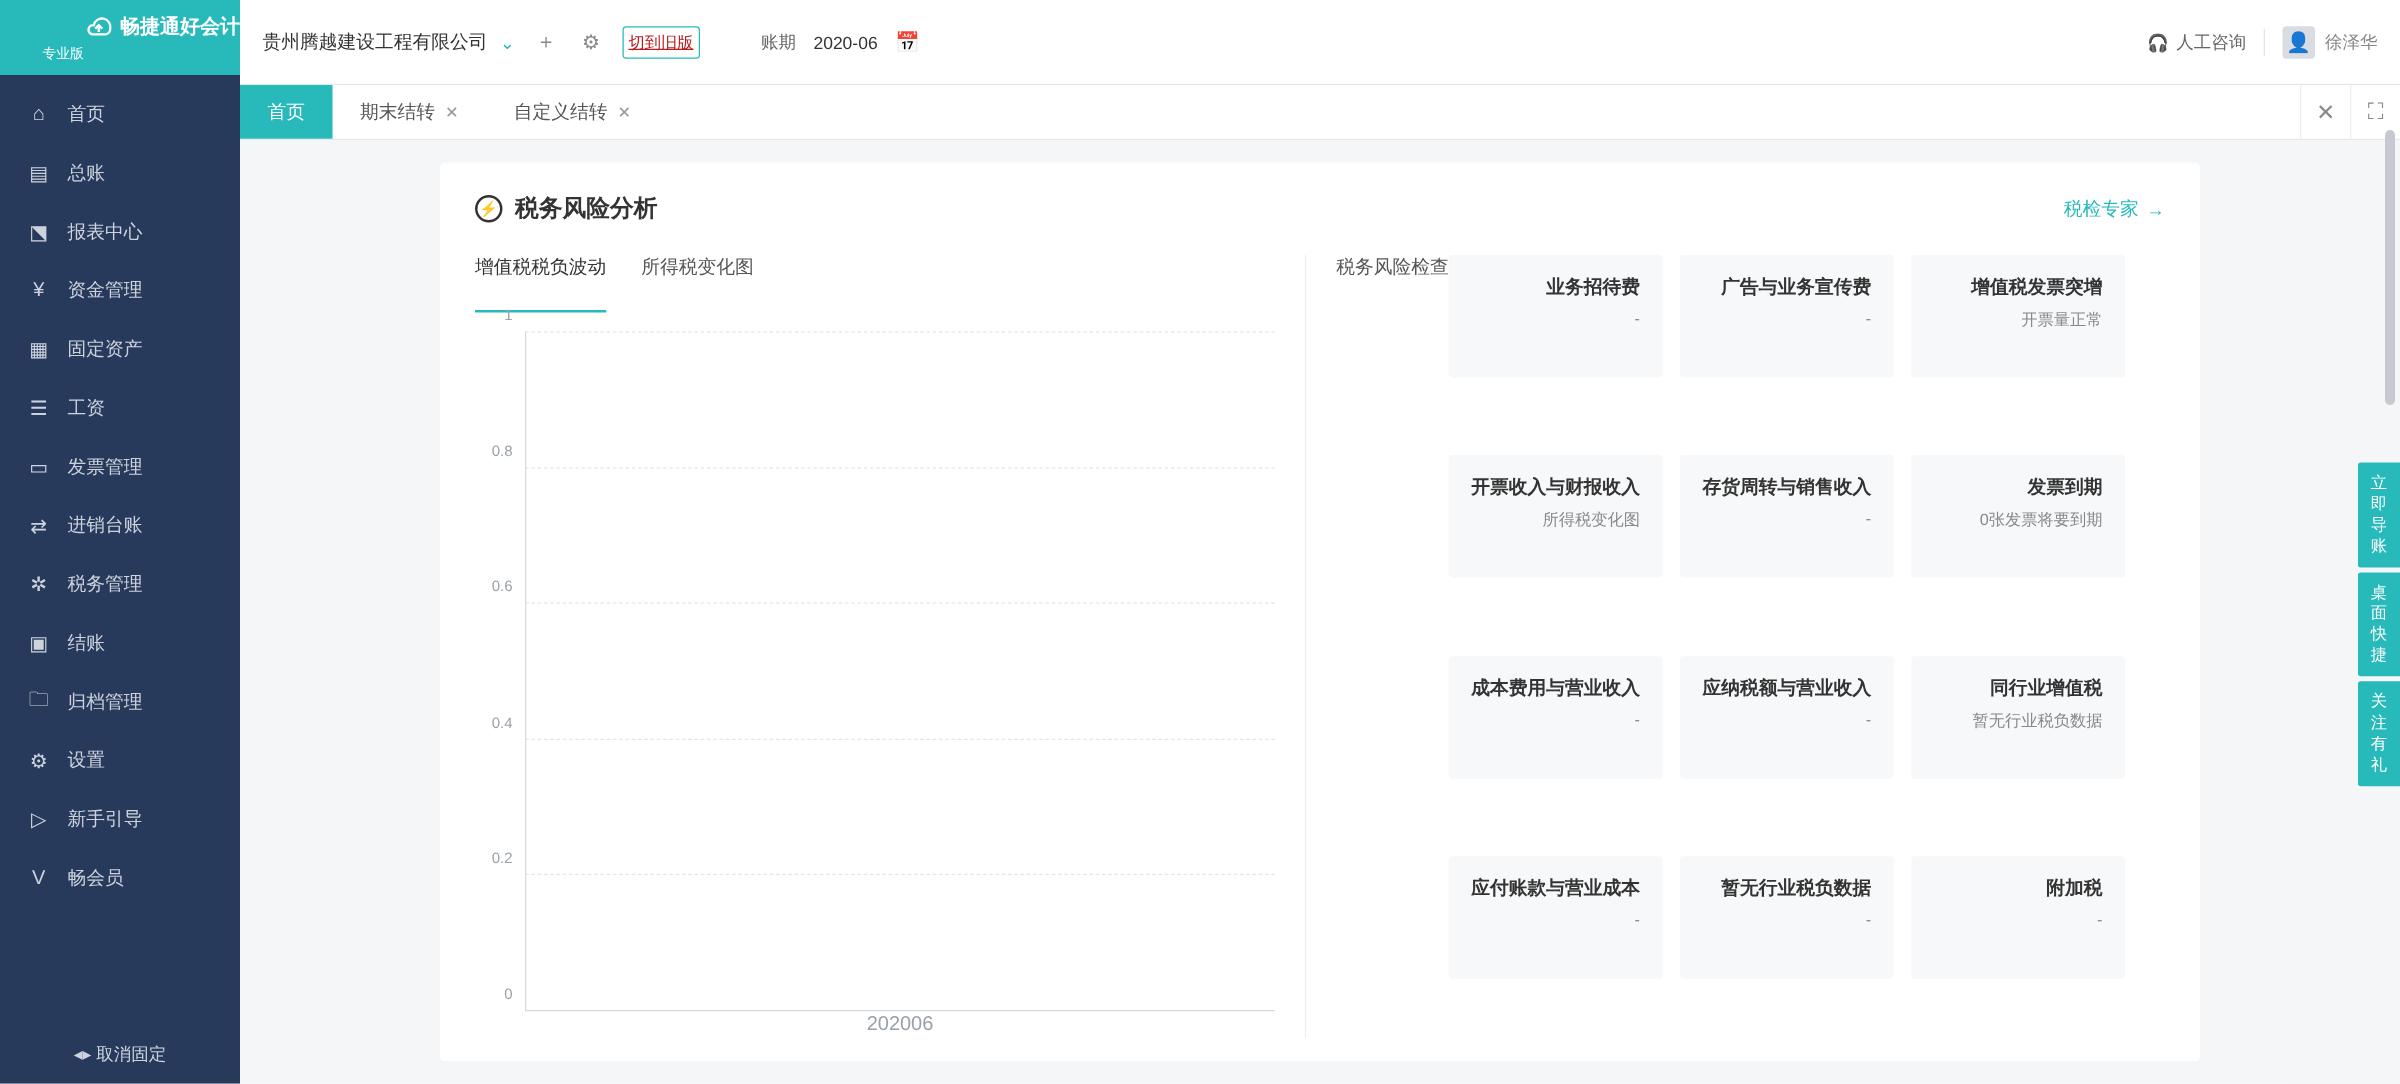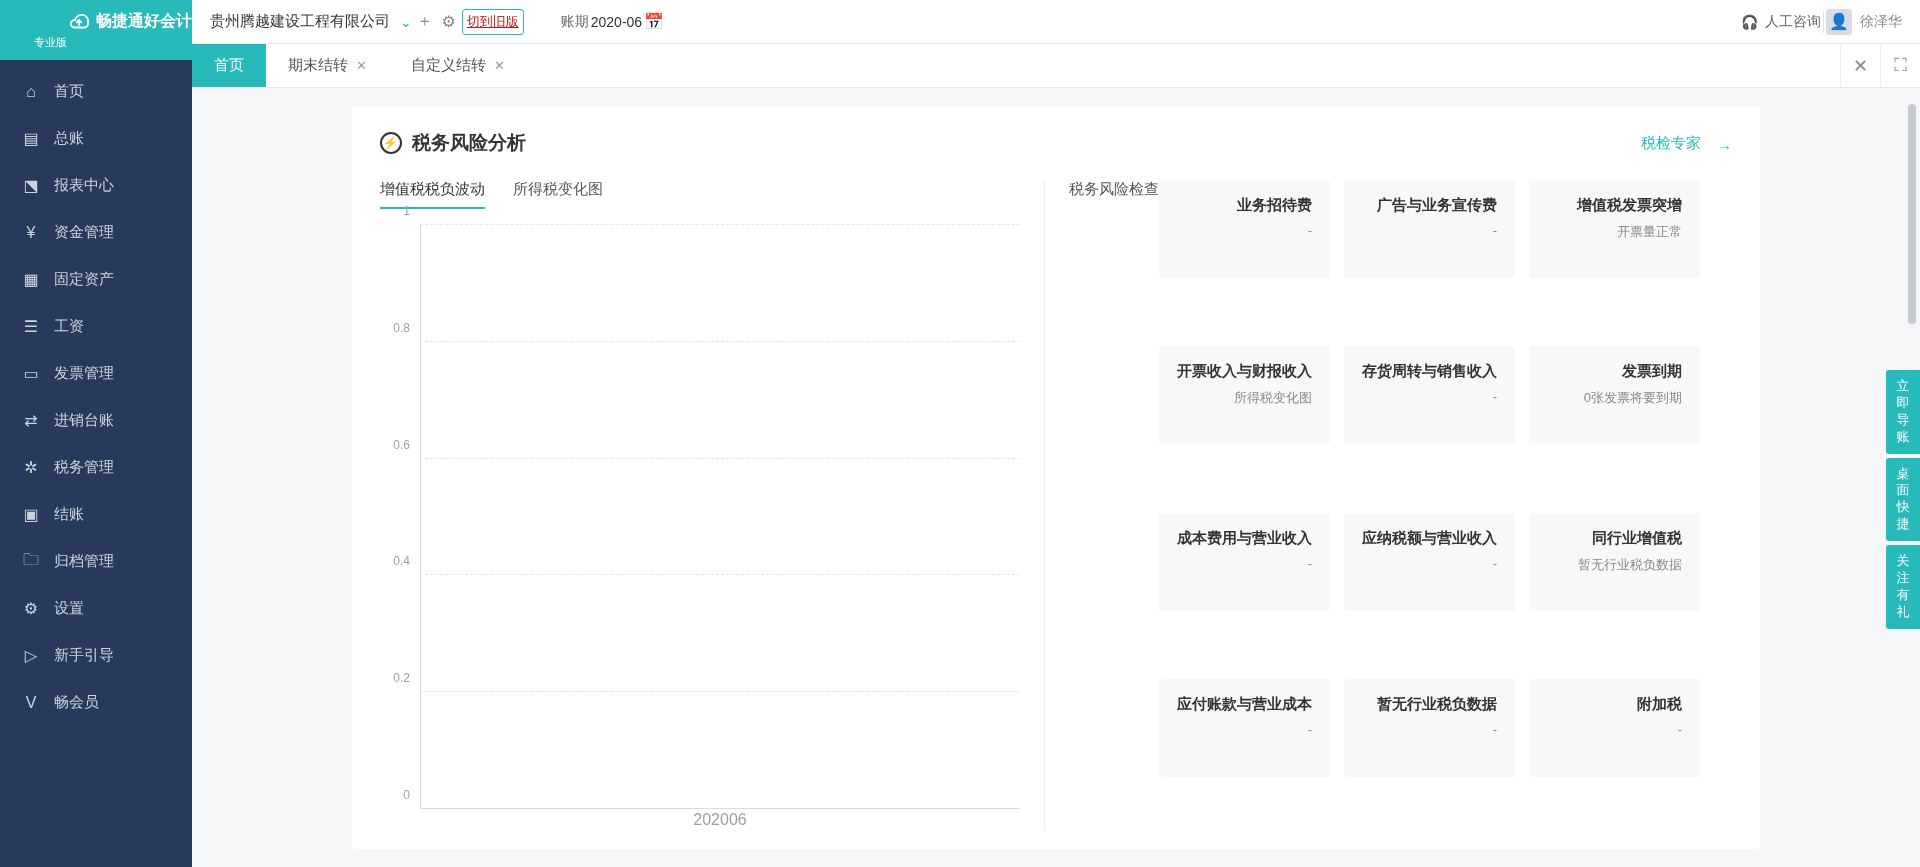--- a/index.html
+++ b/index.html
@@ -12,21 +12,21 @@
 .logo-area { height: 60px; background: #28baba; display: flex; flex-direction: column; align-items: flex-end; justify-content: center; color: #fff; }
 .logo-row { display: flex; align-items: center; gap: 6px; font-size: 16px; font-weight: 600; }
 .logo-sub { font-size: 11px; margin-top: 2px; align-self: flex-start; margin-left: 34px; }
 .nav { flex: 1; overflow-y: auto; padding-top: 8px; }
 .nav-item { display: flex; align-items: center; gap: 14px; padding: 14px 22px; font-size: 15px; color: #cdd3dd; cursor: pointer; }
 .nav-ico { width: 18px; height: 18px; display: inline-flex; align-items: center; justify-content: center; font-size: 16px; }
 .pin-row { padding: 14px 0; text-align: center; font-size: 14px; color: #cdd3dd; cursor: pointer; }
 
 
 .main { flex: 1; display: flex; flex-direction: column; min-width: 0; }
-.topbar { height: 44px; background: #fff; border-bottom: 1px solid #e6e8ec; display: flex; align-items: center; padding: 0 18px; gap: 2px; }
+.topbar { height: 68px; background: #fff; border-bottom: 1px solid #e6e8ec; display: flex; align-items: center; padding: 0 18px; gap: 14px; }
 .company-sel { display: flex; align-items: center; gap: 10px; font-size: 15px; color: #333; cursor: pointer; }
 .chev-down { color: #28baba; font-size: 14px; }
 .tb-ico { width: 22px; height: 22px; display: inline-flex; align-items: center; justify-content: center; color: #888; cursor: pointer; font-size: 16px; }
 .old-ver-btn { border: 1px solid #28baba; color: #b91c1c; padding: 3px 4px; border-radius: 3px; font-size: 13px; cursor: pointer; text-decoration: underline; }
 .period-label { color: #666; font-size: 14px; margin-left: 6px; padding-left: 29px; }
 .period-val { color: #333; font-size: 14px; }
 .cal-ico { color: #28baba; font-size: 16px; cursor: pointer; }
 .tb-spacer { flex: 1; }
 .cs-link { display: flex; align-items: center; gap: 6px; color: #666; font-size: 14px; cursor: pointer; }
 .tb-divider { width: 1px; height: 22px; background: #e0e3e9; }
@@ -40,28 +40,28 @@
 .tab-close { color: #999; font-size: 13px; cursor: pointer; }
 .tab-right { position: absolute; right: 0; top: 0; height: 100%; display: flex; align-items: center; }
 .tab-right-btn { width: 40px; height: 100%; display: flex; align-items: center; justify-content: center; border-left: 1px solid #eceef2; color: #888; font-size: 18px; cursor: pointer; }
 
 
 .content { flex: 1; padding: 18px 160px 18px 160px; overflow: hidden; position: relative; }
 .panel { background: #fff; border-radius: 4px; padding: 24px 28px 18px 28px; height: 100%; display: flex; flex-direction: column; }
 .panel-head { display: flex; align-items: center; justify-content: space-between; margin-bottom: 24px; }
 .panel-title { display: flex; align-items: center; gap: 10px; font-size: 19px; font-weight: 600; color: #333; }
 .bolt-ico { width: 22px; height: 22px; border: 2px solid #333; border-radius: 50%; display: inline-flex; align-items: center; justify-content: center; font-size: 12px; }
-.expert-link { color: #28baba; font-size: 15px; display: flex; align-items: flex-end; gap: 16px; cursor: pointer; }
+.expert-link { color: #28baba; font-size: 15px; display: flex; align-items: flex-end; gap: 6px; cursor: pointer; }
 
 .panel-body { display: flex; gap: 24px; flex: 1; min-height: 0; }
 
 
 .chart-col { flex: 0 0 640px; display: flex; flex-direction: column; }
 .chart-tabs { display: flex; gap: 28px; font-size: 15px; color: #555; margin-bottom: 16px; }
-.chart-tab { padding-bottom: 8px; cursor: pointer; }
+.chart-tab { padding-bottom: 25px; cursor: pointer; }
 .chart-tab.active { color: #333; border-bottom: 2px solid #28baba; font-weight: 500; }
 .chart-area { flex: 1; position: relative; padding: 6px 0 0 40px; }
 .y-axis { position: absolute; left: 0; top: 0; bottom: 22px; width: 36px; }
 .y-tick { position: absolute; right: 6px; font-size: 12px; color: #9aa0a8; transform: translateY(-50%); }
 .grid { position: absolute; left: 40px; right: 0; top: 0; bottom: 22px; }
 .grid-line { position: absolute; left: 0; right: 0; height: 0; border-top: 1px dashed #e3e6ea; }
 .plot-border { position: absolute; left: 40px; right: 0; bottom: 22px; top: 0; border-left: 1px solid #d7dade; border-bottom: 1px solid #d7dade; }
 .x-axis { position: absolute; left: 40px; right: 0; bottom: 0; height: 20px; }
 .x-tick { position: absolute; font-size: 16px; color: #9aa0a8; transform: translateX(-50%); }
 .col-divider { width: 1px; background: #eceef2; }
@@ -153,20 +153,21 @@
         </div>
       <div class="nav-item">
           <span class="nav-ico">▷</span>
           <span>新手引导</span>
         </div>
       <div class="nav-item">
           <span class="nav-ico">V</span>
           <span>畅会员</span>
         </div>
     </nav>
+    <div class="pin-row">◂▸ <span>取消固定</span></div>
   </aside>
 
   <div class="main">
 
     <div class="topbar">
       <div class="company-sel">
         <span>贵州腾越建设工程有限公司</span>
         <span class="chev-down">⌄</span>
       </div>
       <span class="tb-ico">＋</span>

